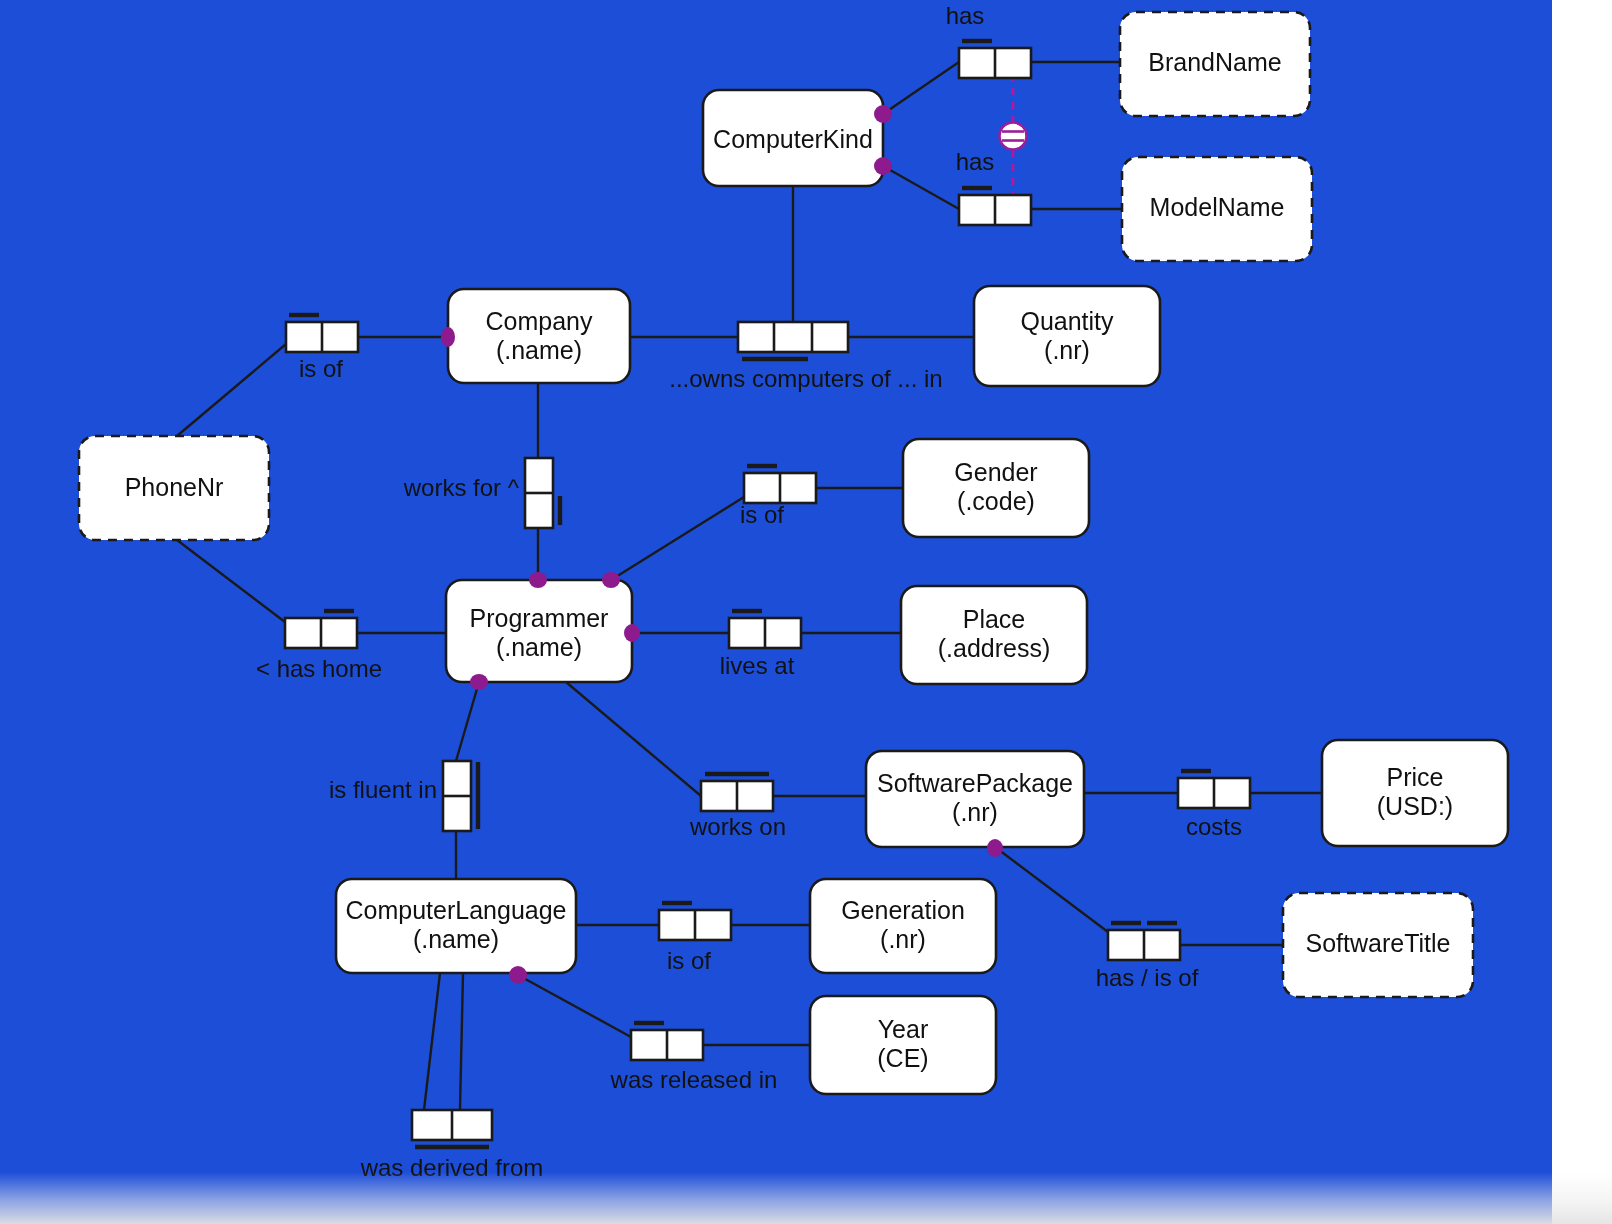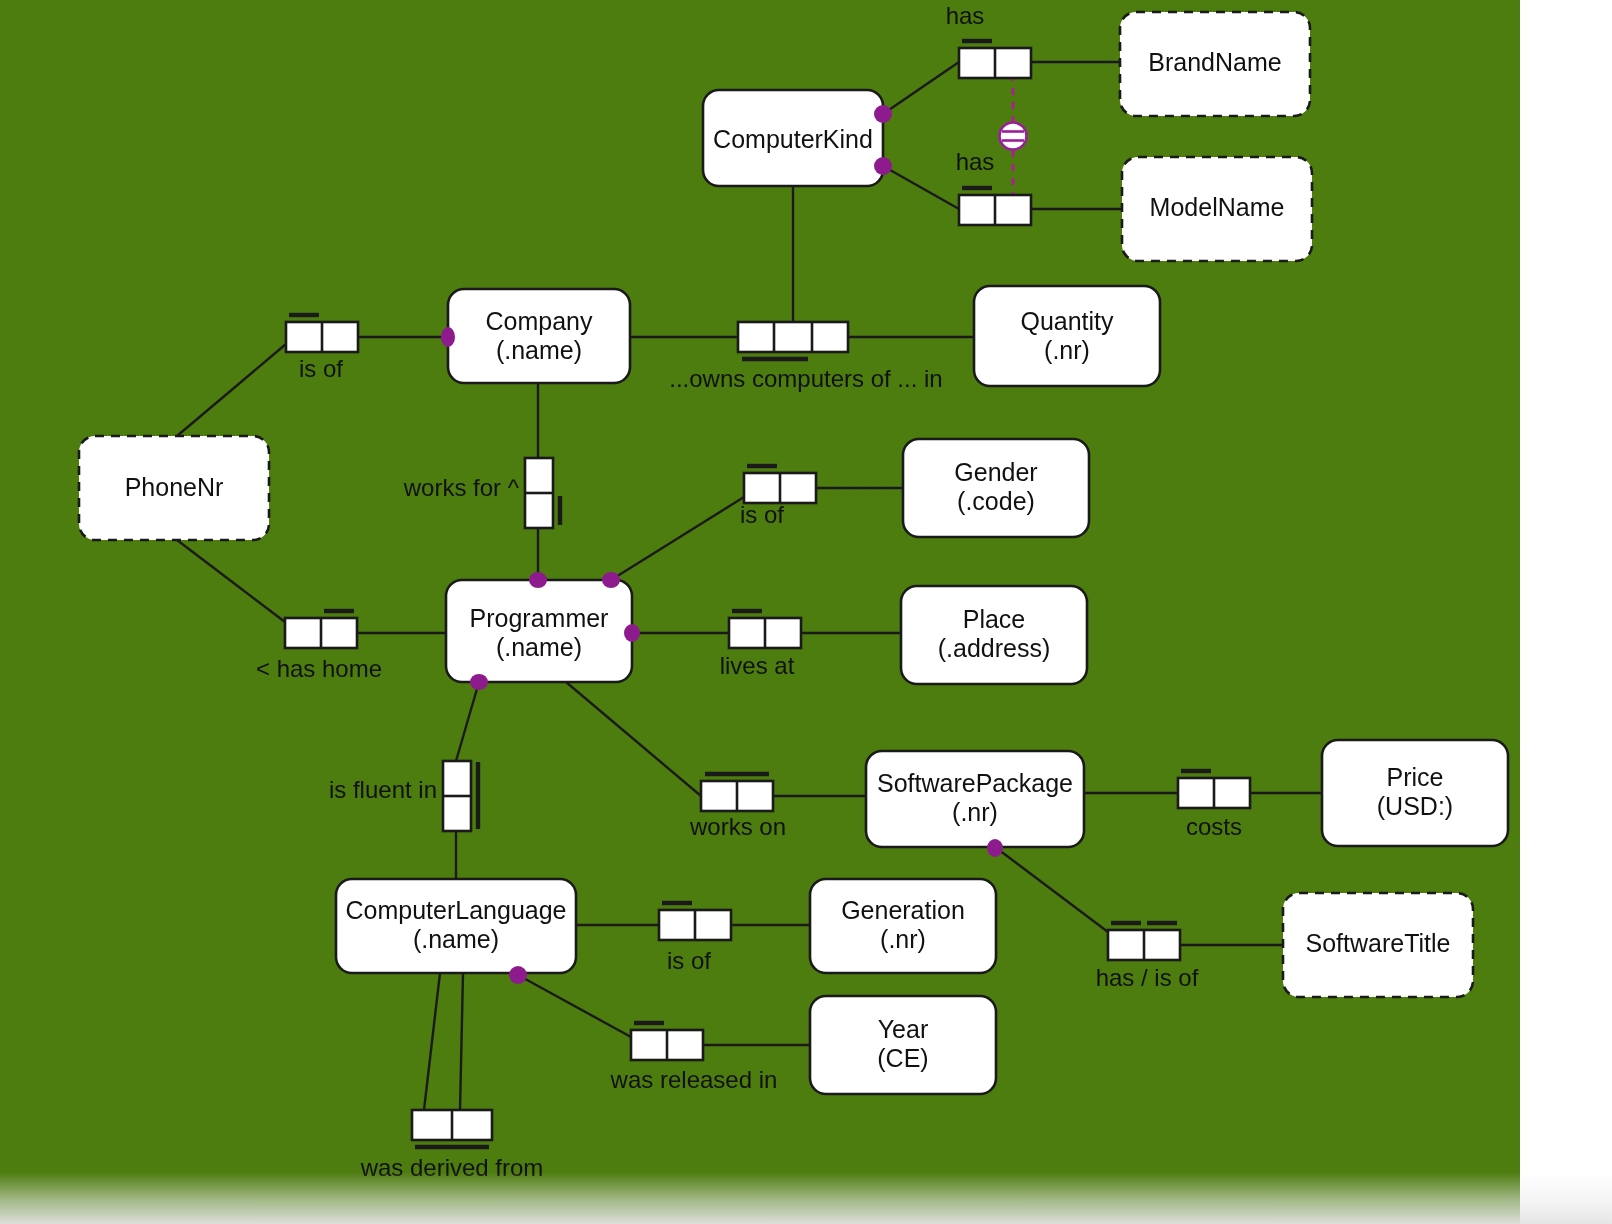--- a/index.html
+++ b/index.html
@@ -1,18 +1,18 @@
 <!DOCTYPE html>
 <html><head>
 <meta charset="utf-8">
 <style>
   html,body{margin:0;padding:0;background:#ffffff;}
   body{width:1612px;height:1224px;overflow:hidden;
        font-family:"Liberation Sans","DejaVu Sans",sans-serif;}
-  #canvas{position:relative;width:1520px;height:1224px;background:#4d7c0f;}
+  #canvas{position:relative;width:1520px;height:1224px;background:#1d4ed8;padding-left:32px;}
   svg#orm{position:absolute;left:0;top:0;width:1612px;height:1224px;display:block;}
   .ent-label{font-family:"Liberation Sans","DejaVu Sans",sans-serif;font-size:25px;fill:#111;text-anchor:middle;dominant-baseline:middle;}
   .pred-label{font-family:"Liberation Sans","DejaVu Sans",sans-serif;font-size:24px;fill:#111;text-anchor:middle;dominant-baseline:middle;}
   .pred-label.right{text-anchor:end;}
   .ebox{fill:#ffffff;stroke:#1a1a1a;stroke-width:2.6;}
   .ebox-dashed{fill:#ffffff;stroke:#1a1a1a;stroke-width:2.6;stroke-dasharray:9 7;}
   .rbox{fill:#ffffff;stroke:#1a1a1a;stroke-width:2.6;}
   .rdiv{stroke:#1a1a1a;stroke-width:2.6;}
   .conn{stroke:#1a1a1a;stroke-width:2.4;fill:none;}
   .ucbar{stroke:#1a1a1a;stroke-width:4.4;stroke-linecap:butt;}

